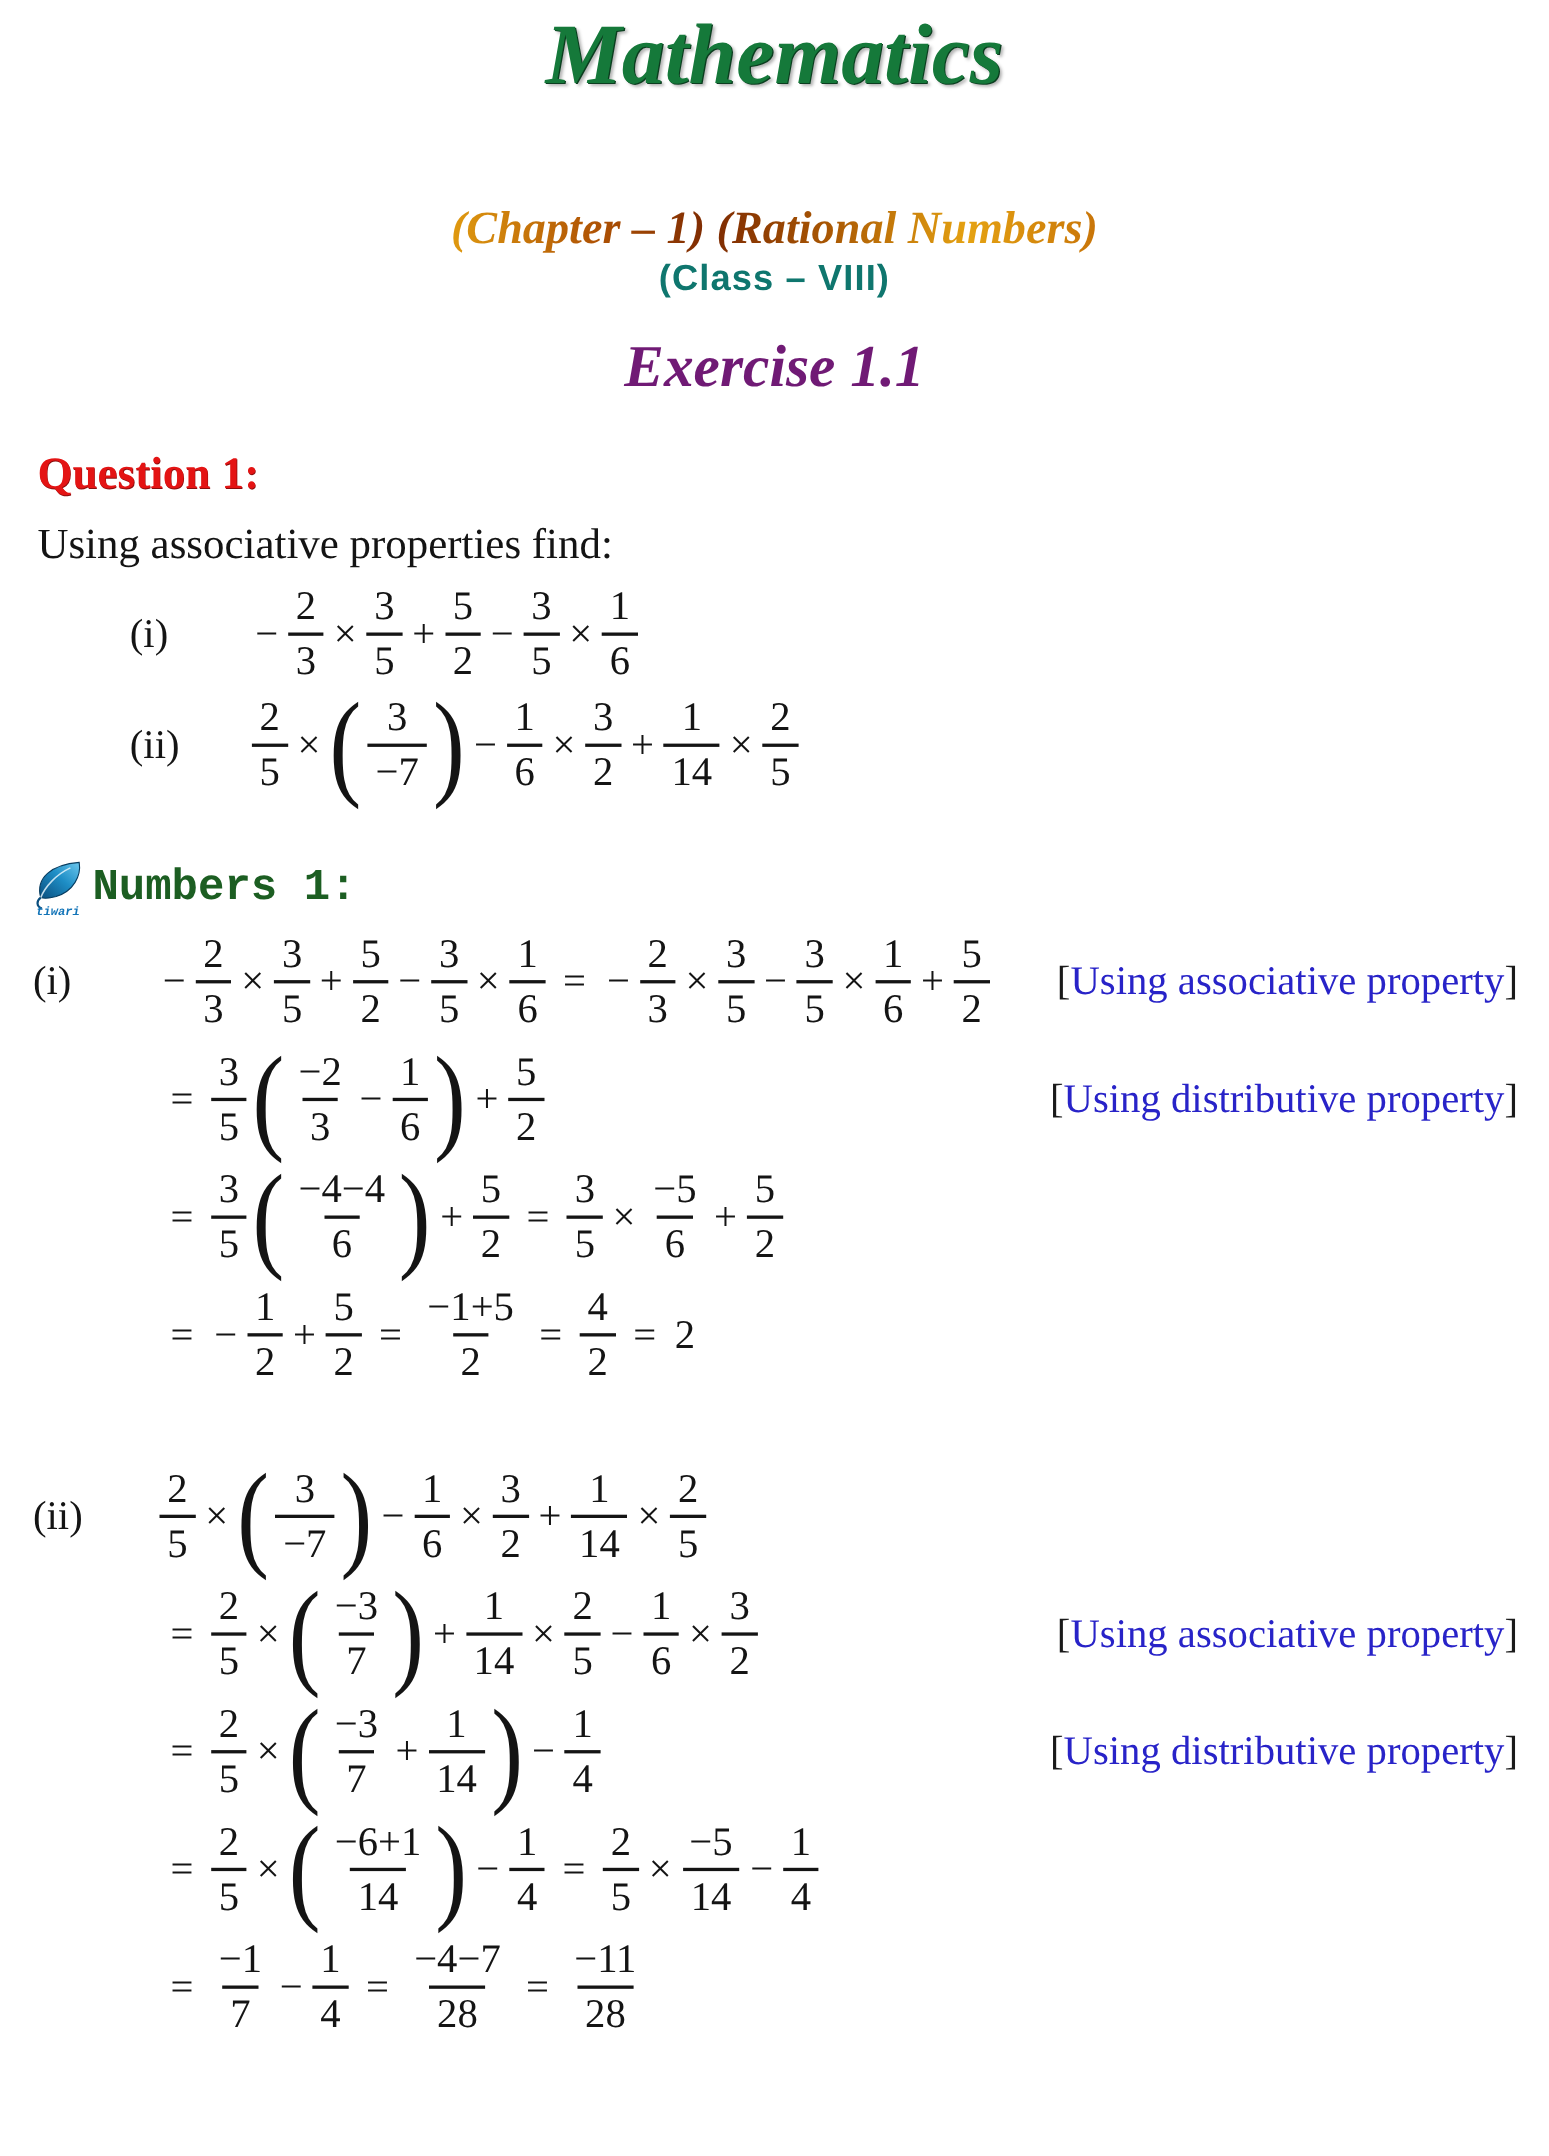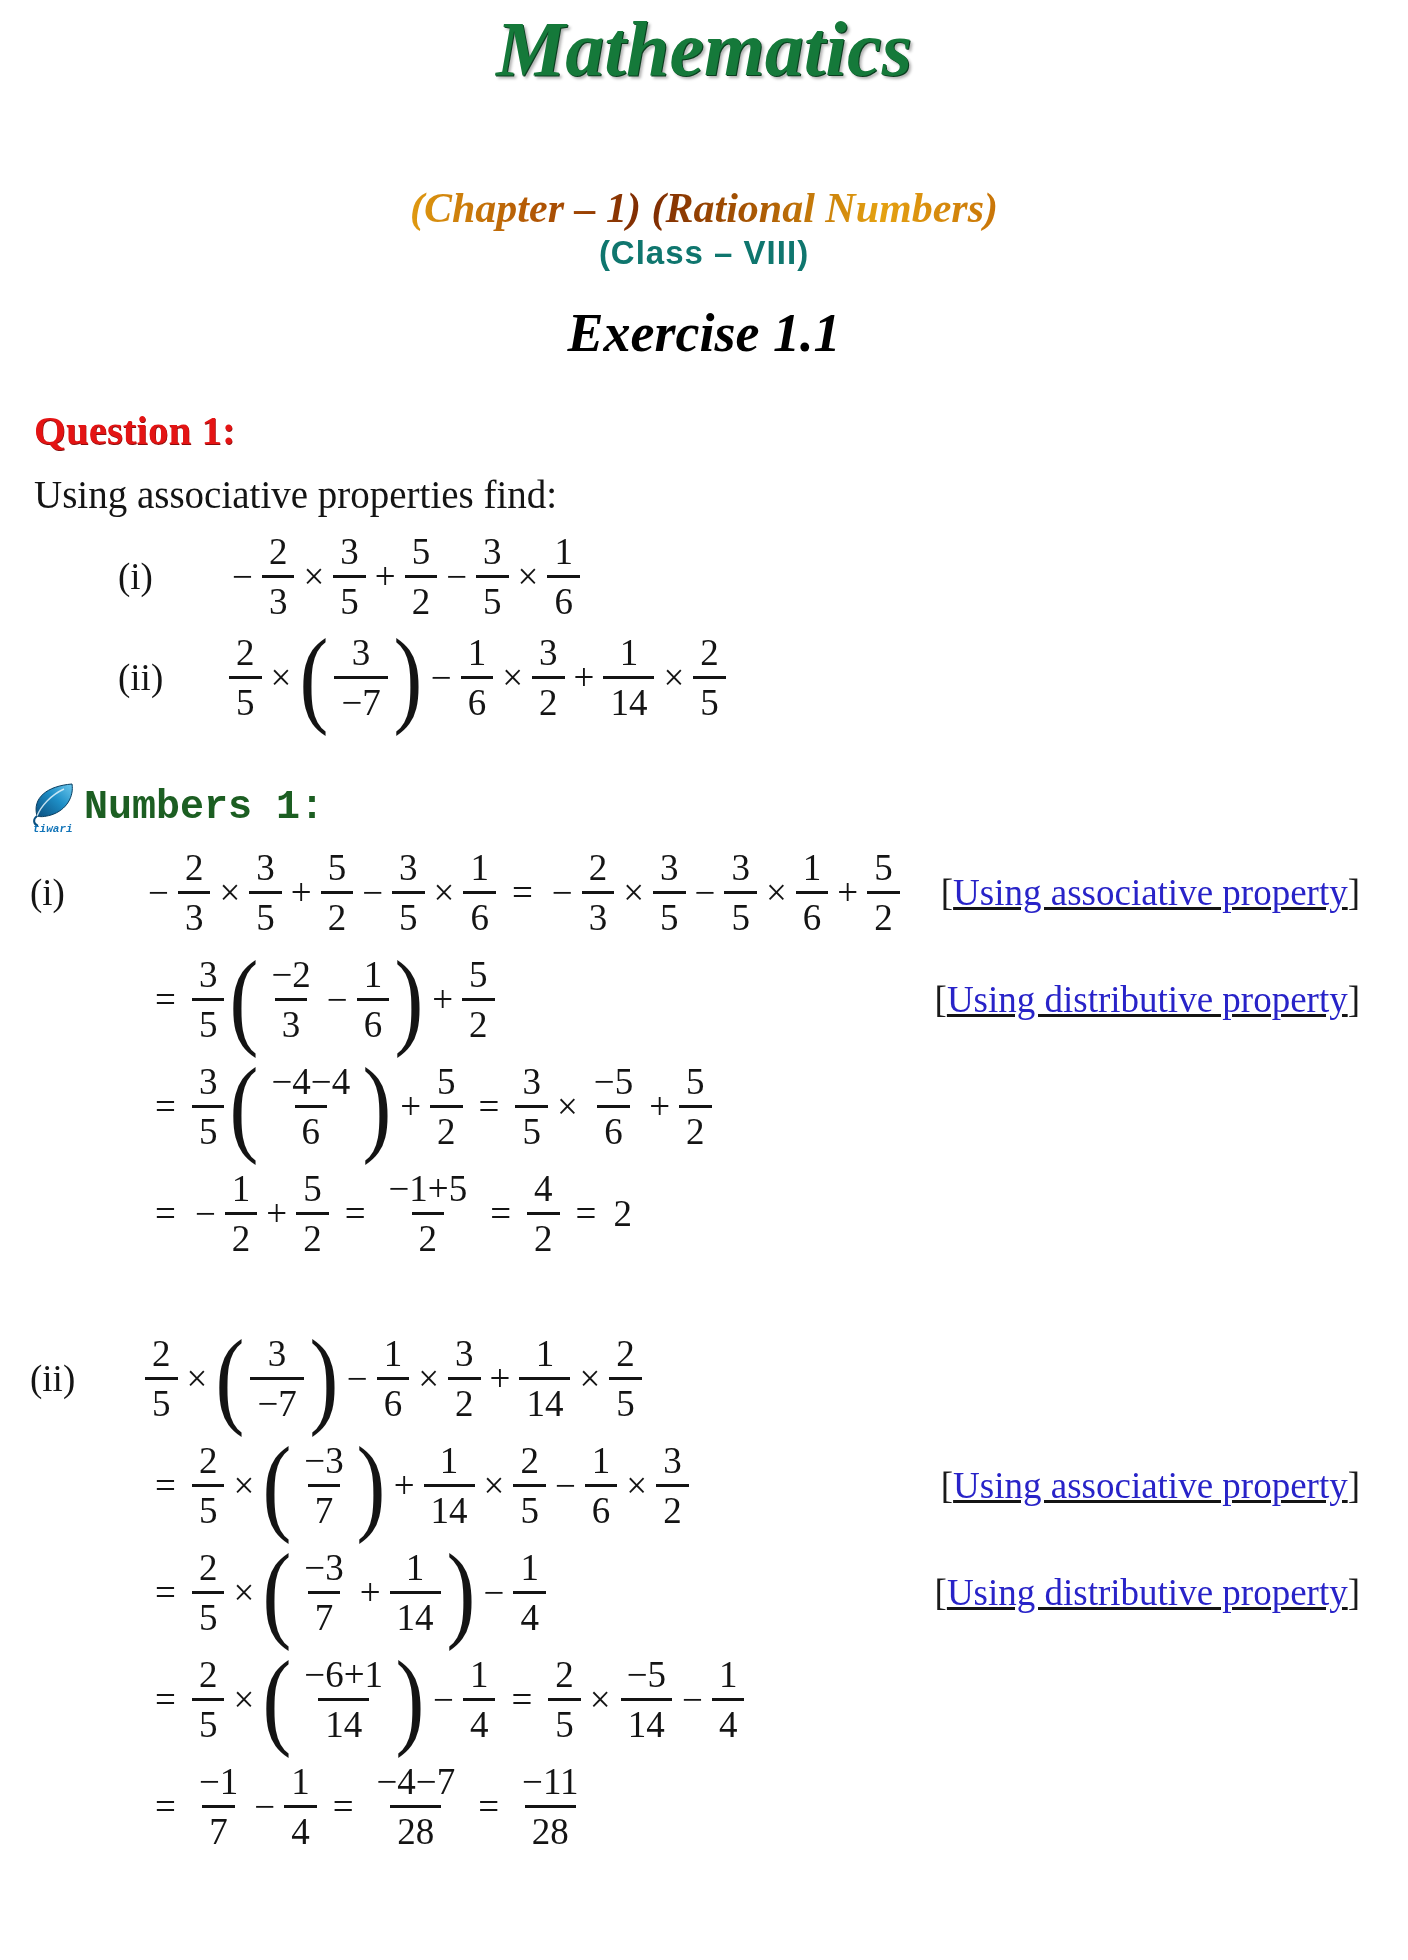--- a/index.html
+++ b/index.html
@@ -42,21 +42,21 @@
     font-size:33px;
     font-weight:bold;
     letter-spacing:1px;
     color:#0f766e;
   }
   .exercise-line{
     margin-top:30px;
     font-size:54px;
     font-style:italic;
     font-weight:bold;
-    color:#000000;
+    color:#701a75;
   }
   
   .question-title{
     margin:42px 0 0 34px;
     font-size:41px;
     font-weight:bold;
     color:#e41414;
     text-shadow:0.5px 0.5px 0 #8a0d0d;
   }
   .question-intro{
@@ -107,24 +107,23 @@
     font-size:2.6em;
     line-height:0;
     display:inline-block;
     transform:scaleY(1.12) scaleX(0.9);
     font-weight:400;
     margin:0 1px;
   }
   
   .note{
     margin-left:auto;
-    margin-right:48px;
+    margin-right:28px;
     font-size:37px;
     white-space:nowrap;
-    text-decoration:underline;
   }
   .note .br{color:#1a1a1a;}
   .note .nt{color:#2823c8;}
 </style>
 </head>
 <body>
 
 <div class="page">
 
   <div class="head-col">

